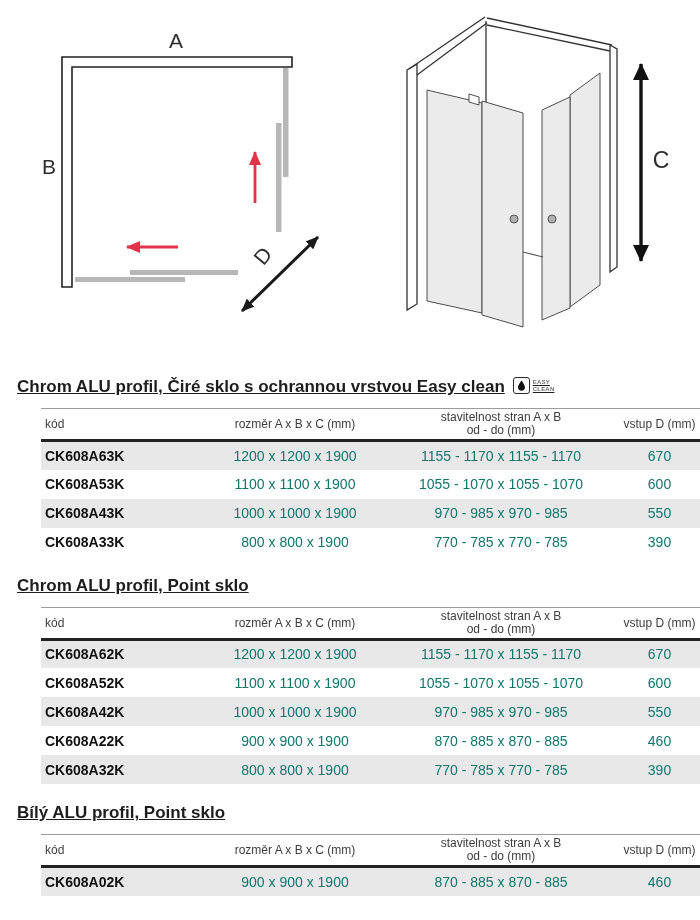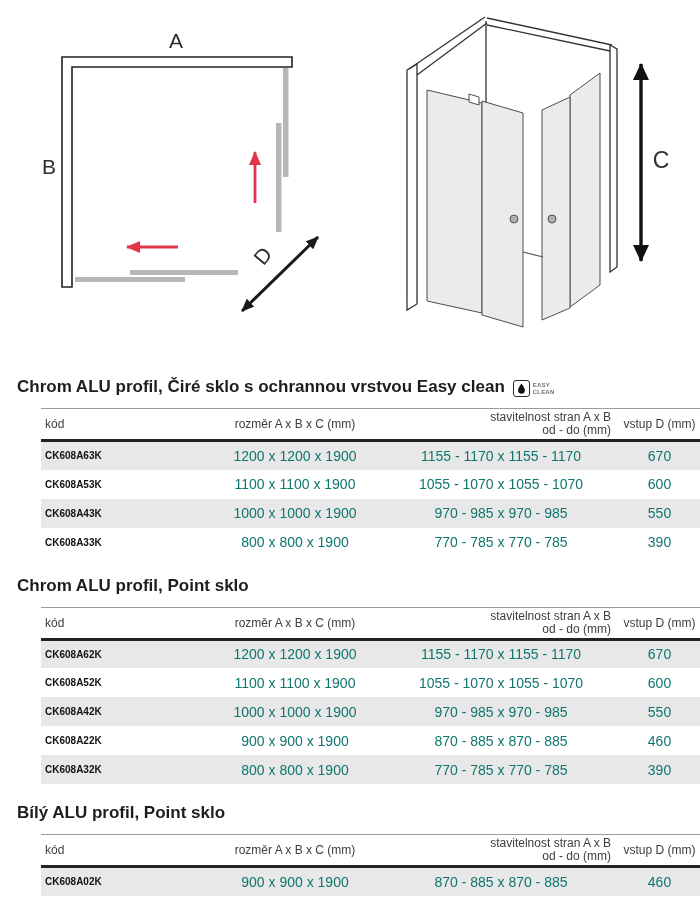--- a/index.html
+++ b/index.html
@@ -13,48 +13,48 @@
   }
   .diagram-area { position: relative; height: 358px; }
   .diagram-area svg { position: absolute; }
   #plan-svg  { left: 30px; top: 25px; }
   #persp-svg { left: 395px; top: 8px; }
 
   .section { margin-left: 17px; width: 667px; }
   .section-heading {
     font-size: 17px; font-weight: bold; color: #1d1d1d;
     margin: 19px 0 11px 0; line-height: 20px;
-    display: flex; align-items: flex-end;
+    display: flex; align-items: flex-start; text-decoration: underline;
   }
   .section:first-of-type .section-heading { margin-top: 10px; }
 
   .easy-badge { display: inline-flex; align-items: center; margin-left: 8px; gap: 3px; }
   .badge-box {
     width: 17px; height: 17px; border: 1.6px solid #2a2a2a; border-radius: 3px;
     display: flex; align-items: center; justify-content: center; background: #fff;
   }
   .badge-text { font-size: 6px; line-height: 6.5px; color: #6d6d6d; font-weight: bold; letter-spacing: .2px; }
 
   table { border-collapse: collapse; width: 667px; table-layout: fixed; margin-left: 24px; }
   thead th {
     border-top: 1px solid #9c9c9c;
     border-bottom: 3px solid #222222;
     font-weight: normal; font-size: 12px; color: #3d3d3d;
     height: 31px; vertical-align: middle; padding: 2px 0;
     text-align: center;
   }
   thead th.col-code { text-align: left; padding-left: 4px; }
-  thead th .hdr-line { display: block; line-height: 13px; text-align: right; }
+  thead th .hdr-line { display: block; line-height: 13px; }
   tbody td {
     height: 29px; font-size: 14px; color: #0f766e;
     text-align: center; padding: 0; vertical-align: middle;
   }
   tbody td:first-child {
     text-align: left; padding-left: 4px;
-    font-weight: bold; color: #111111; font-size: 10px;
+    font-weight: bold; color: #111111; font-size: 14px;
   }
   tbody tr:nth-child(odd) { background: #e8e8e8; }
 </style>
 </head>
 <body>
 
 <div class="diagram-area">
 
   <svg id="plan-svg" width="310" height="300" viewBox="0 0 310 300">
     <defs>

